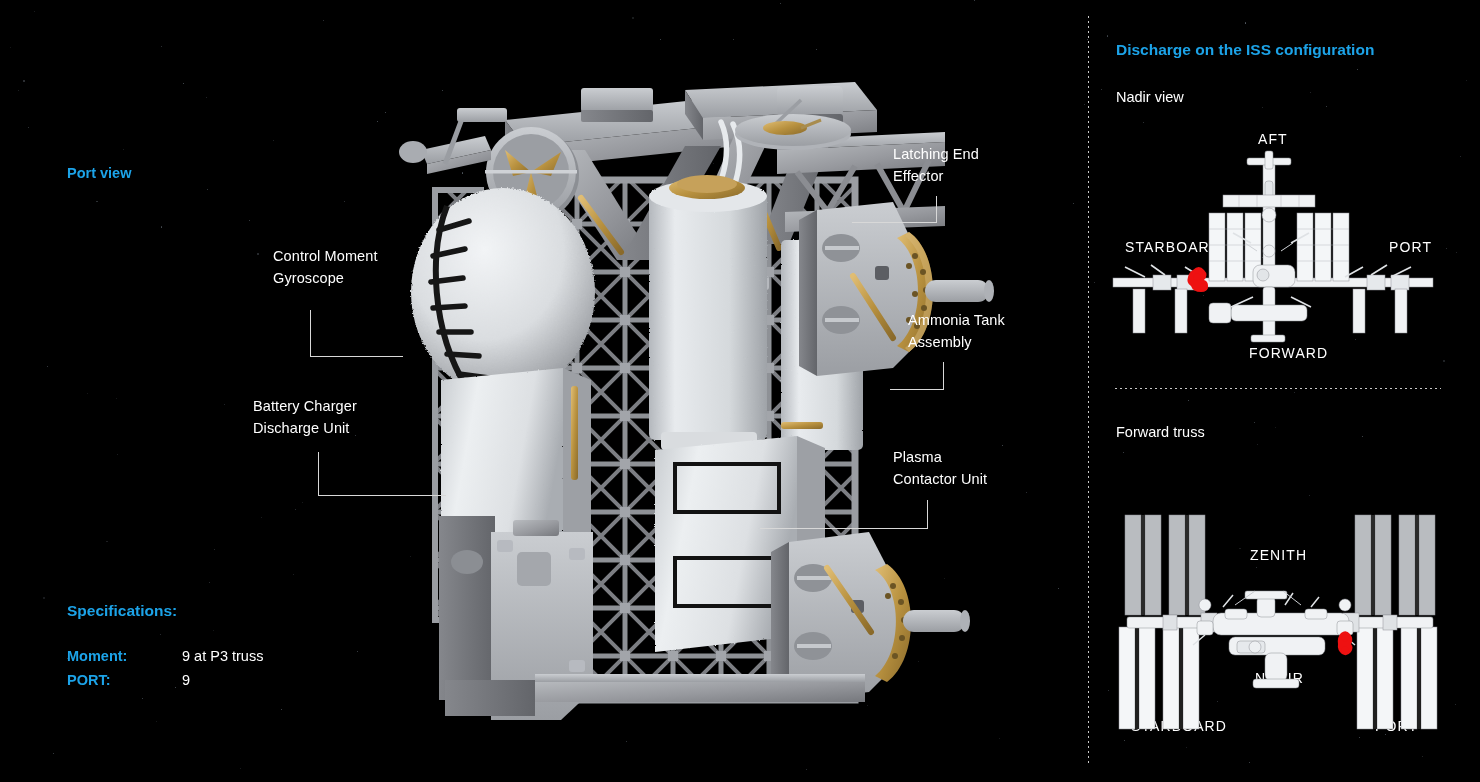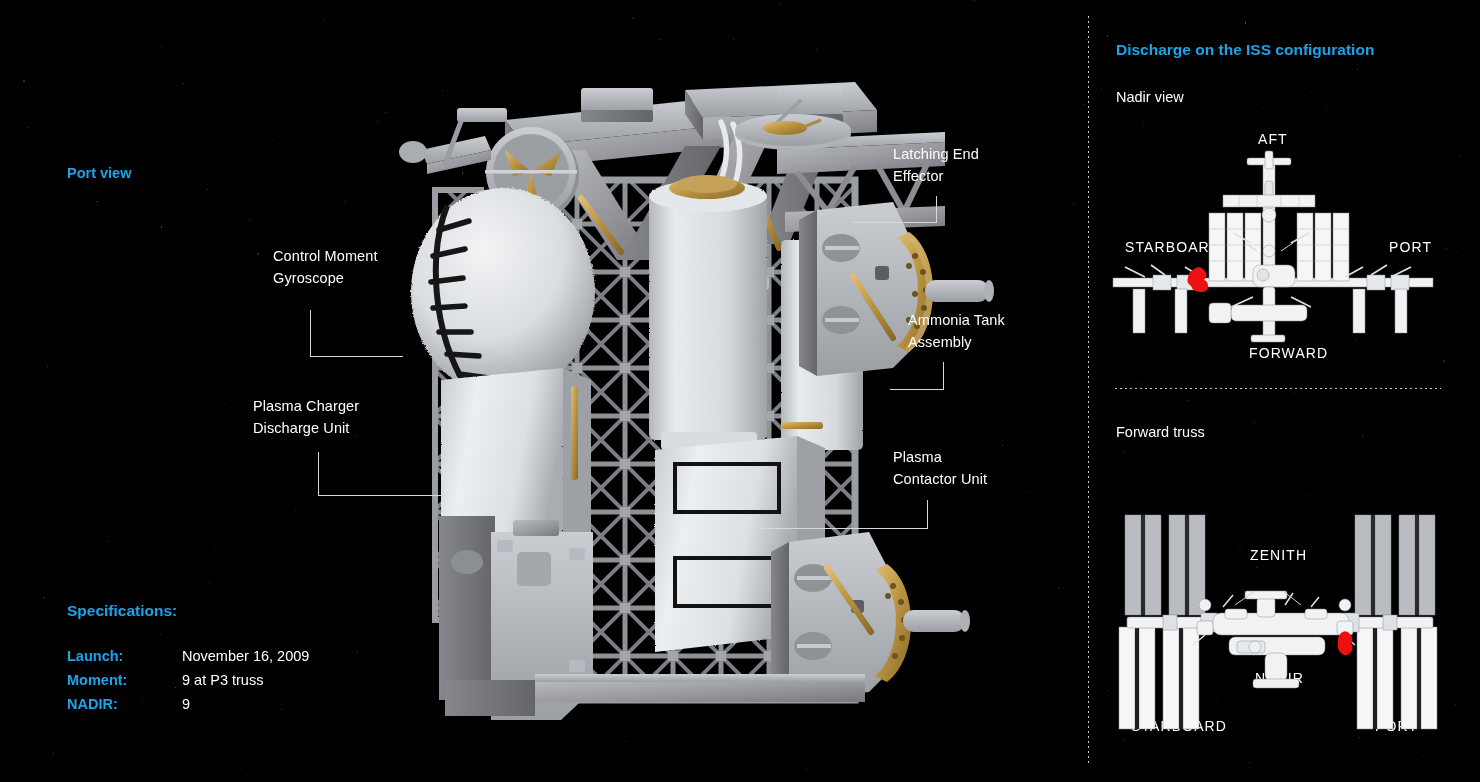--- a/index.html
+++ b/index.html
@@ -500,21 +500,21 @@
       <path d="M60 84 L78 36" stroke="#9a9da2" stroke-width="5"></path>
       <rect x="72" y="28" width="50" height="14" rx="3" fill="url(#gMetalL)"></rect>
     </g>
   </svg>
 
   <div class="callout" style="left:253px;top:246px;margin-left:20px;">Control Moment
 Gyroscope</div>
   <div class="leader v" style="left:310px;top:310px;height:47px;"></div>
   <div class="leader h" style="left:310px;top:356px;width:93px;"></div>
 
-  <div class="callout" style="left:253px;top:396px;">Plasma Charger
+  <div class="callout" style="left:253px;top:396px;">Battery Charger
 Discharge Unit</div>
   <div class="leader v" style="left:318px;top:452px;height:44px;"></div>
   <div class="leader h" style="left:318px;top:495px;width:128px;"></div>
 
   <div class="callout" style="left:893px;top:144px;">Latching End
 Effector</div>
   <div class="leader v" style="left:936px;top:196px;height:27px;"></div>
   <div class="leader h" style="left:852px;top:222px;width:85px;"></div>
 
   <div class="callout" style="left:908px;top:310px;">Ammonia Tank
@@ -522,30 +522,26 @@
   <div class="leader v" style="left:943px;top:362px;height:28px;"></div>
   <div class="leader h" style="left:890px;top:389px;width:54px;"></div>
 
   <div class="callout" style="left:893px;top:447px;">Plasma
 Contactor Unit</div>
   <div class="leader v" style="left:927px;top:500px;height:29px;"></div>
   <div class="leader h" style="left:760px;top:528px;width:168px;"></div>
 
   <div class="specs-title">Specifications:</div>
   <div class="specs">
-    <div class="spec-row">
-      <div class="spec-key">Launch:</div>
-      <div class="spec-val">November 16, 2009</div>
-    </div>
     <div class="spec-row">
       <div class="spec-key">Moment:</div>
       <div class="spec-val">9 at P3 truss</div>
     </div>
     <div class="spec-row">
-      <div class="spec-key">NADIR:</div>
+      <div class="spec-key">PORT:</div>
       <div class="spec-val">9</div>
     </div>
   </div>
 
   <div class="divider-v"></div>
   <div class="divider-h"></div>
 
   <div class="rp-title">Discharge on the ISS configuration</div>
 
   <div class="rp-view-label" style="left:1116px;top:89px;">Nadir view</div>

